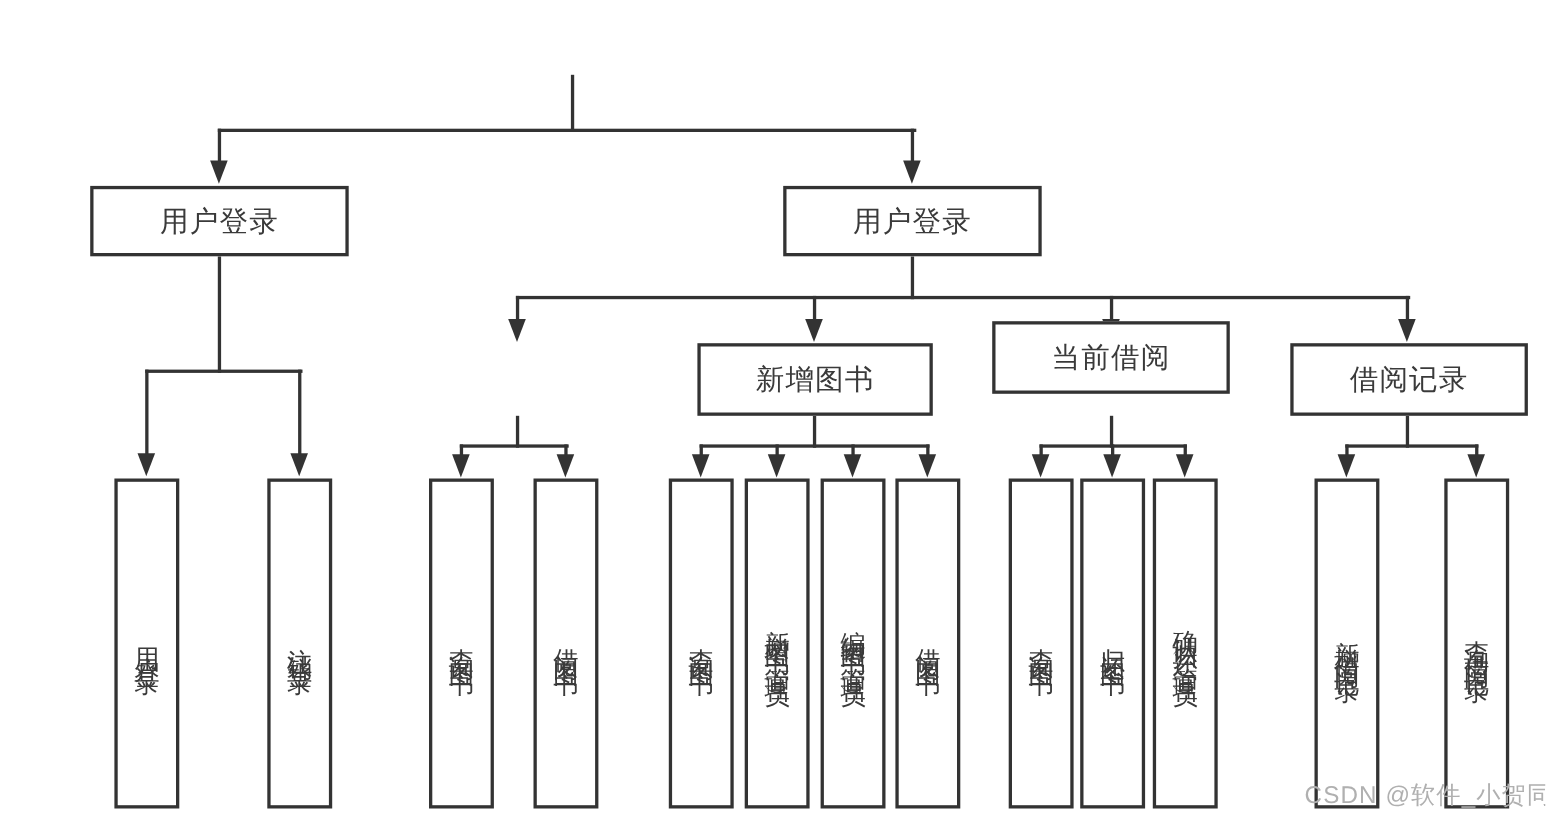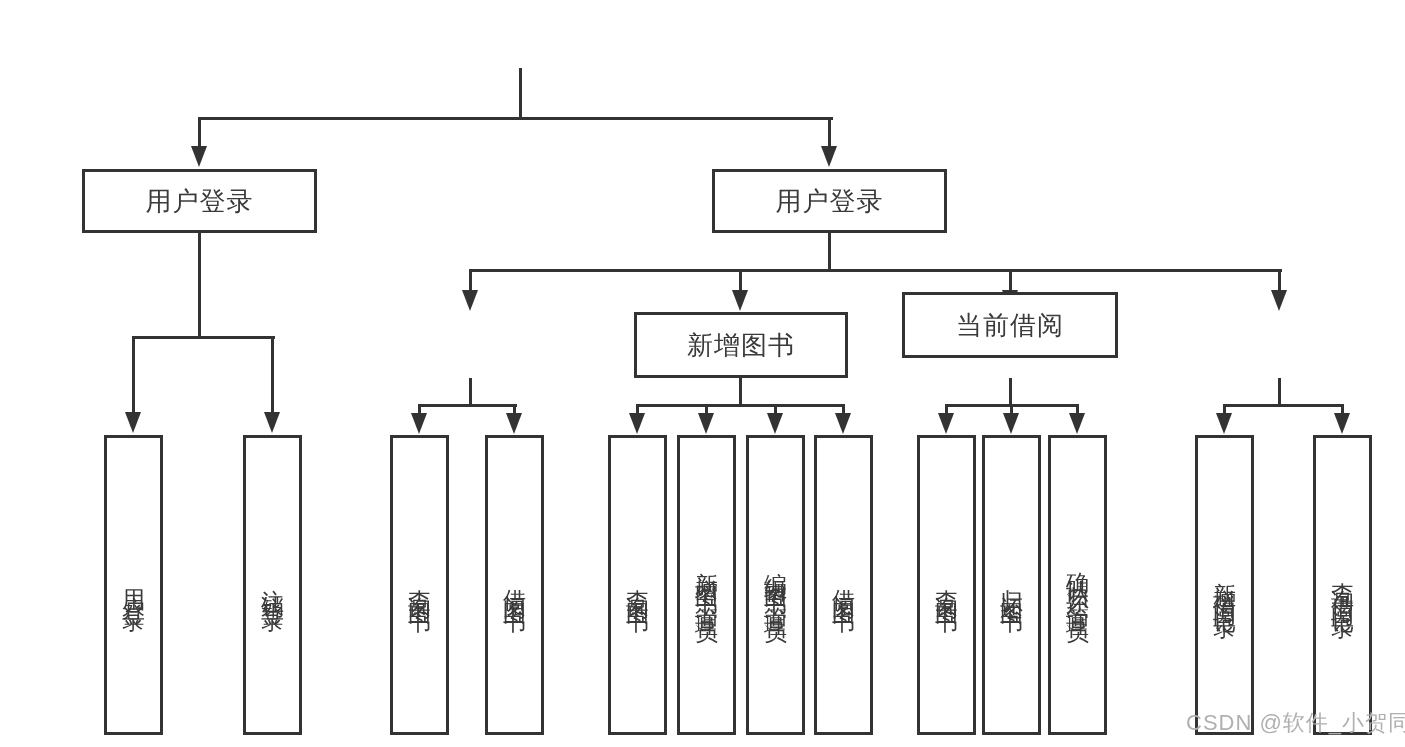--- a/index.html
+++ b/index.html
@@ -121,20 +121,23 @@
   <div class="node f-branch" style="left:712px;top:169px;width:235px;height:64px">
     <span class="lbl">用户登录</span>
   </div>
 
   <div class="node f-branch" style="left:634px;top:312px;width:214px;height:66px">
     <span class="lbl">新增图书</span>
   </div>
   <div class="node f-branch" style="left:902px;top:292px;width:216px;height:66px">
     <span class="lbl">当前借阅</span>
   </div>
+  <div class="node f-branch" style="left:1173px;top:312px;width:216px;height:66px">
+    <span class="lbl">借阅记录</span>
+  </div>
 
   <div class="node vnode" style="left:104px;top:435px;width:59px;height:300px">
     <span class="lbl">用户登录</span>
   </div>
   <div class="node vnode" style="left:243px;top:435px;width:59px;height:300px">
     <span class="lbl">注销登录</span>
   </div>
 
   <div class="node vnode" style="left:390px;top:435px;width:59px;height:300px">
     <span class="lbl">查询图书</span>

